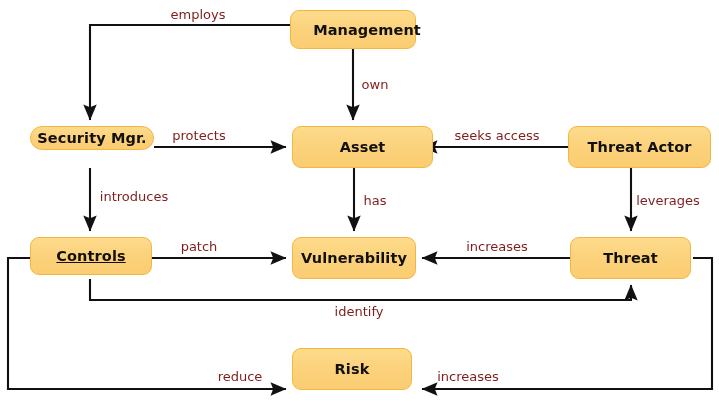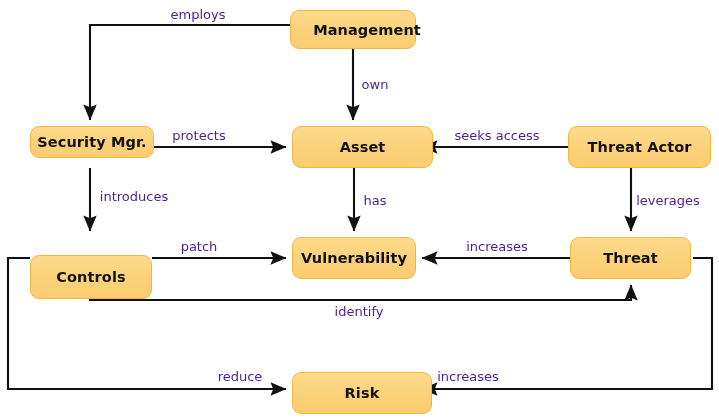--- a/index.html
+++ b/index.html
@@ -41,21 +41,21 @@
   }
   .node-label {
     white-space: nowrap;
     pointer-events: none;
   }
   .edge-label {
     position: absolute;
     font-family: "DejaVu Sans", sans-serif;
     font-size: 13px;
     font-weight: normal;
-    color: #4c1d95;
+    color: #7f1d1d;
     white-space: nowrap;
     z-index: 4;
     background: transparent;
     line-height: 1;
     user-select: none;
   }
   .el-c { transform: translateX(-50%); }
 </style>
 </head>
 <body>
@@ -94,45 +94,45 @@
       <path d="M30,258 L8,258 L8,389 L286,389" marker-end="url(#arrow)"></path>
 
       <path d="M693,258 L712,258 L712,389 L422,389" marker-end="url(#arrow)"></path>
     </g>
   </svg>
 
   <div class="node" style="left:290px; top:10px; width:126px; height:39px;padding-left:28px;">
     <span class="node-label">Management</span>
   </div>
 
-  <div class="node" style="left:30px; top:126px; width:124px; height:32px;">
+  <div class="node" style="left:30px; top:126px; width:124px; height:24px;border-radius:20px;">
     <span class="node-label">Security Mgr.</span>
   </div>
 
   <div class="node" style="left:292px; top:126px; width:141px; height:42px;">
     <span class="node-label">Asset</span>
   </div>
 
   <div class="node" style="left:568px; top:126px; width:143px; height:42px;">
     <span class="node-label">Threat Actor</span>
   </div>
 
-  <div class="node" style="left:30px; top:255px; width:122px; height:44px;">
+  <div class="node" style="left:30px; top:237px; width:122px; height:38px;text-decoration:underline;">
     <span class="node-label">Controls</span>
   </div>
 
   <div class="node" style="left:292px; top:237px; width:124px; height:42px;">
     <span class="node-label">Vulnerability</span>
   </div>
 
   <div class="node" style="left:570px; top:237px; width:121px; height:42px;">
     <span class="node-label">Threat</span>
   </div>
 
-  <div class="node" style="left:292px; top:372px; width:140px; height:42px;">
+  <div class="node" style="left:292px; top:348px; width:120px; height:42px;">
     <span class="node-label">Risk</span>
   </div>
 
   <div class="edge-label el-c" style="left:198px; top:8px;">employs</div>
 
   <div class="edge-label el-c" style="left:375px; top:78px;">own</div>
 
   <div class="edge-label el-c" style="left:199px; top:129px;">protects</div>
 
   <div class="edge-label el-c" style="left:497px; top:129px;">seeks access</div>

